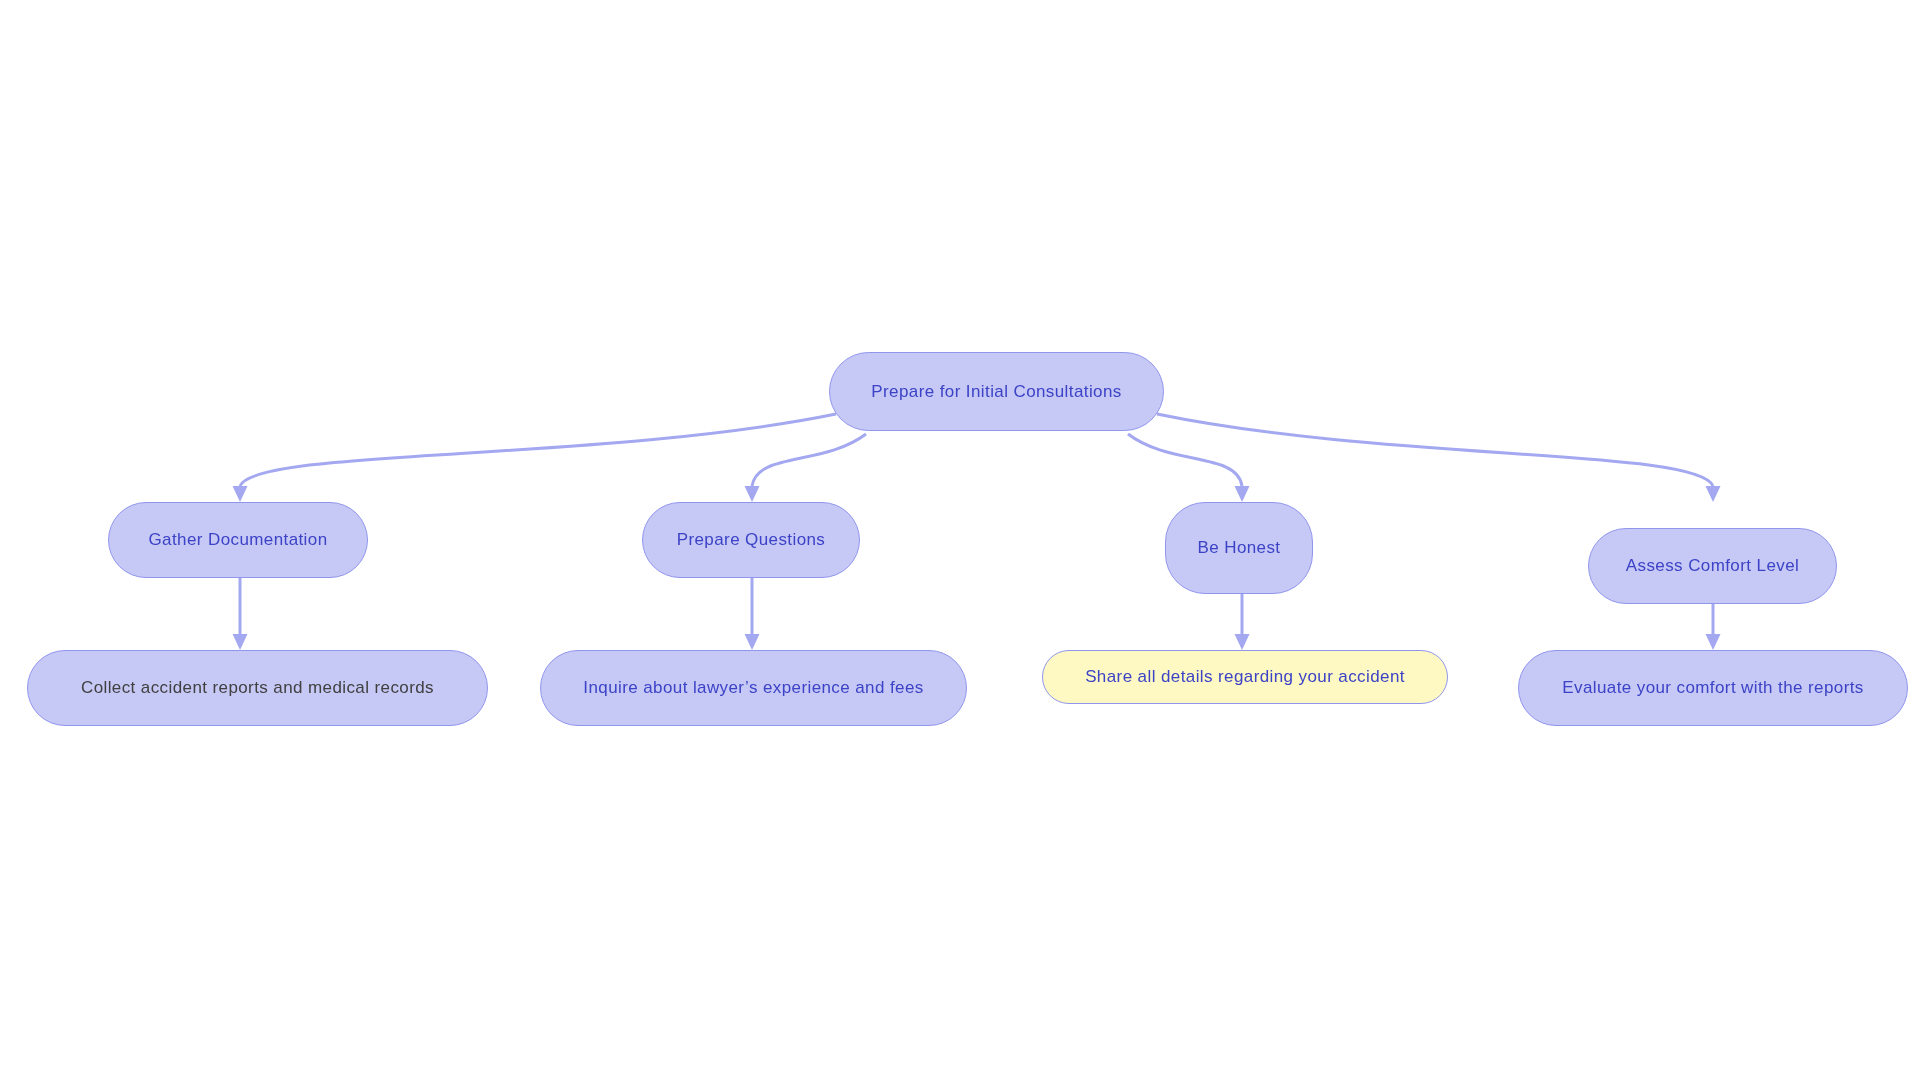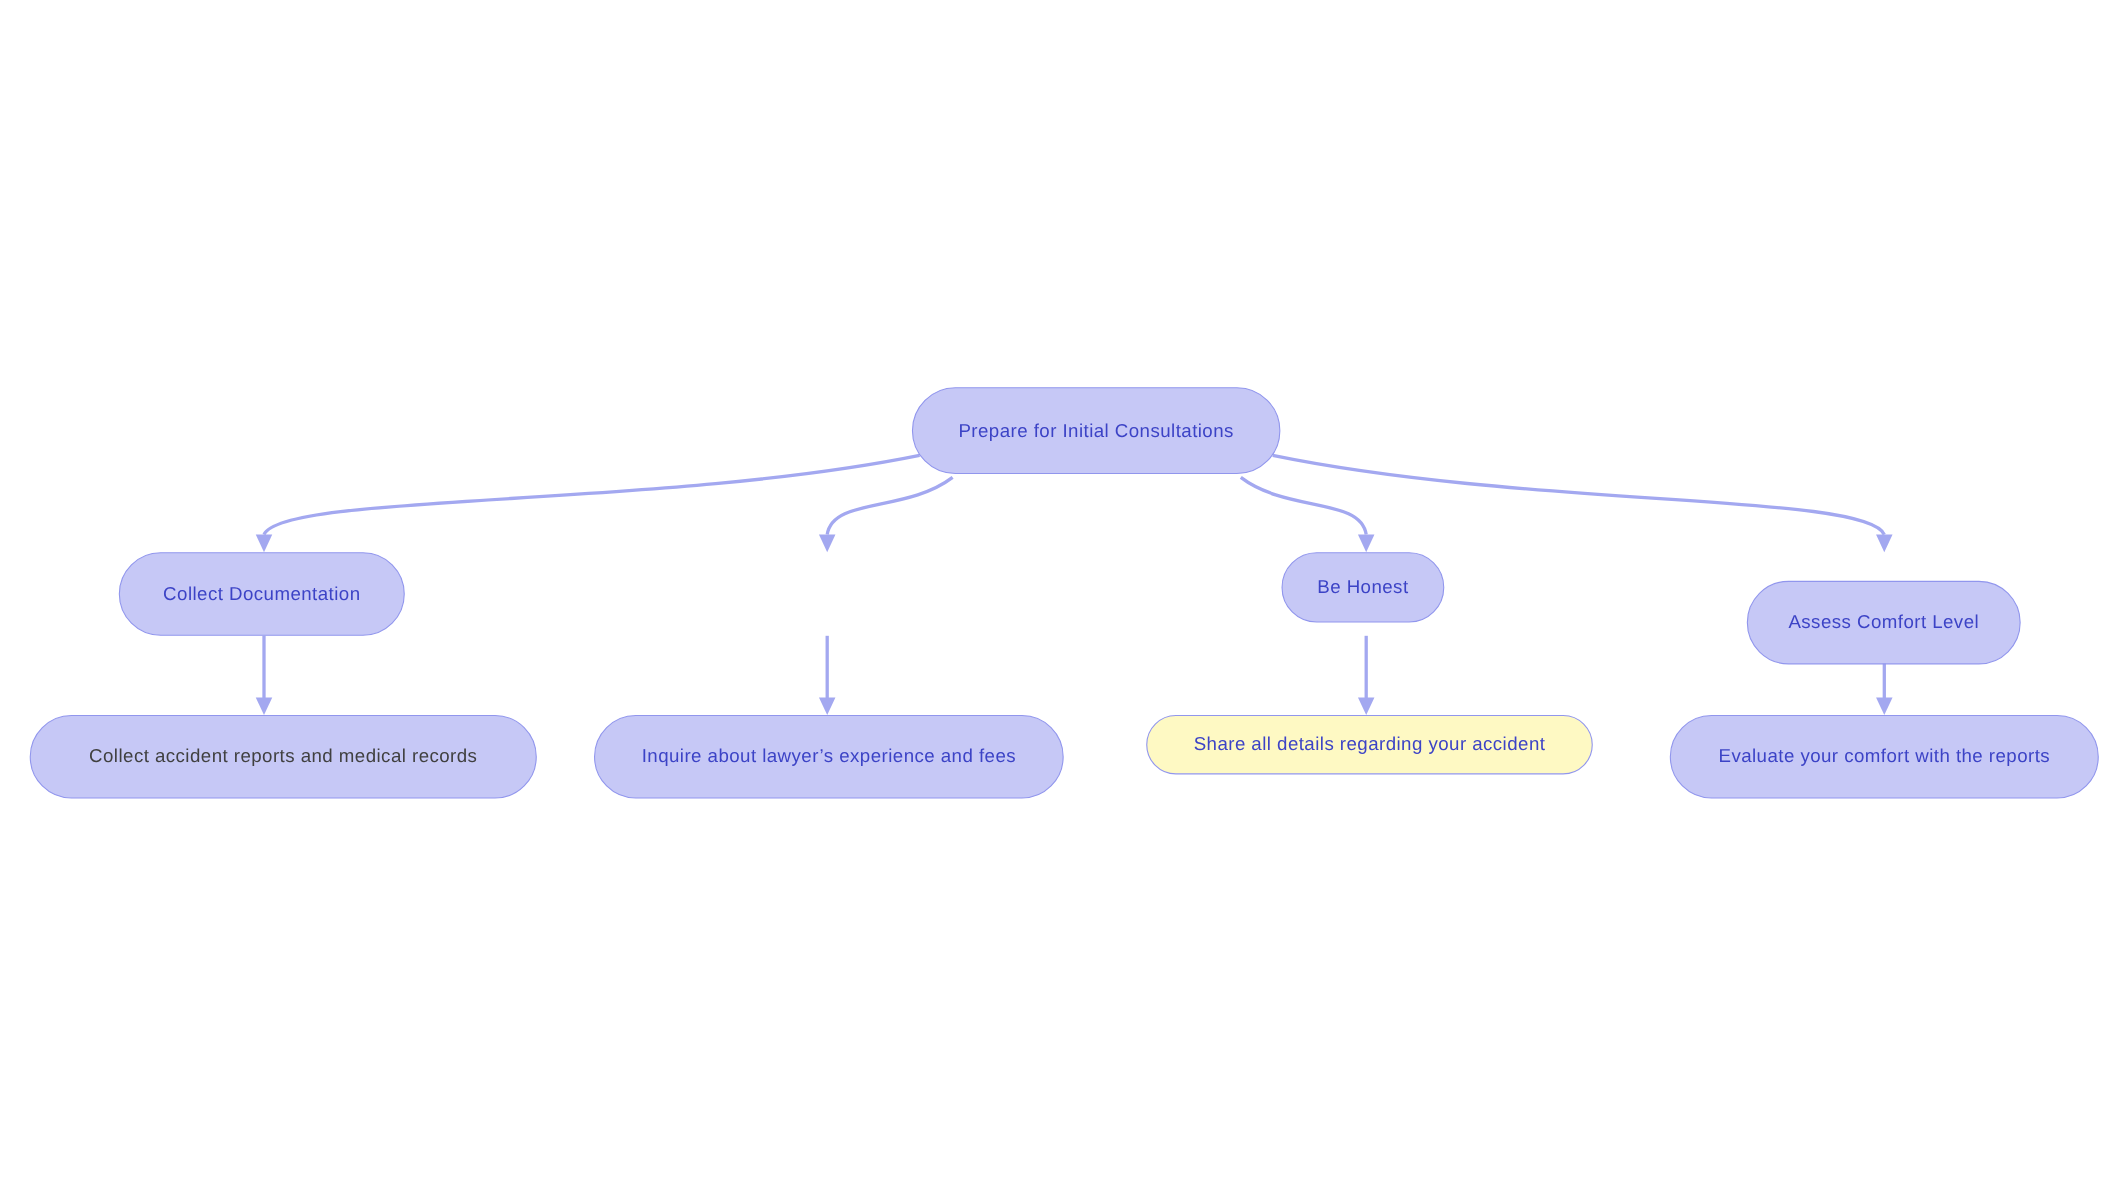--- a/index.html
+++ b/index.html
@@ -40,20 +40,21 @@
       <polygon points="240,650 232.5,634 247.5,634" fill="#a3a8f0"></polygon>
       <path d="M752,578 L752,636" fill="none" stroke="#a3a8f0" stroke-width="3"></path>
       <polygon points="752,650 744.5,634 759.5,634" fill="#a3a8f0"></polygon>
       <path d="M1242,578 L1242,636" fill="none" stroke="#a3a8f0" stroke-width="3"></path>
       <polygon points="1242,650 1234.5,634 1249.5,634" fill="#a3a8f0"></polygon>
       <path d="M1713,578 L1713,636" fill="none" stroke="#a3a8f0" stroke-width="3"></path>
       <polygon points="1713,650 1705.5,634 1720.5,634" fill="#a3a8f0"></polygon>
     </svg>
 
 <div class="node" style="left: 829px; top: 352px; width: 335px; height: 79px; background: rgb(198, 200, 246); border: 1.5px solid rgb(145, 150, 237); color: rgb(60, 67, 198);">Prepare for Initial Consultations</div>
-    <div class="node" style="left: 108px; top: 502px; width: 260px; height: 76px; background: rgb(198, 200, 246); border: 1.5px solid rgb(145, 150, 237); color: rgb(60, 67, 198);">Collect Documentation</div>
-    <div class="node" style="left: 1165px; top: 502px; width: 148px; height: 64px; background: rgb(198, 200, 246); border: 1.5px solid rgb(145, 150, 237); color: rgb(60, 67, 198);">Be Honest</div>
+    <div class="node" style="left: 108px; top: 502px; width: 260px; height: 76px; background: rgb(198, 200, 246); border: 1.5px solid rgb(145, 150, 237); color: rgb(60, 67, 198);">Gather Documentation</div>
+    <div class="node" style="left: 642px; top: 502px; width: 218px; height: 76px; background: rgb(198, 200, 246); border: 1.5px solid rgb(145, 150, 237); color: rgb(60, 67, 198);">Prepare Questions</div>
+    <div class="node" style="left: 1165px; top: 502px; width: 148px; height: 92px; background: rgb(198, 200, 246); border: 1.5px solid rgb(145, 150, 237); color: rgb(60, 67, 198);">Be Honest</div>
     <div class="node" style="left: 1588px; top: 528px; width: 249px; height: 76px; background: rgb(198, 200, 246); border: 1.5px solid rgb(145, 150, 237); color: rgb(60, 67, 198);">Assess Comfort Level</div>
     <div class="node" style="left: 27px; top: 650px; width: 461px; height: 76px; background: rgb(198, 200, 246); border: 1.5px solid rgb(145, 150, 237); color: #404040;">Collect accident reports and medical records</div>
     <div class="node" style="left: 540px; top: 650px; width: 427px; height: 76px; background: rgb(198, 200, 246); border: 1.5px solid rgb(145, 150, 237); color: rgb(60, 67, 198);">Inquire about lawyer’s experience and fees</div>
     <div class="node" style="left: 1042px; top: 650px; width: 406px; height: 54px; background: #fef9c3; border: 1.5px solid rgb(145, 150, 237); color: rgb(60, 67, 198);">Share all details regarding your accident</div>
     <div class="node" style="left: 1518px; top: 650px; width: 390px; height: 76px; background: rgb(198, 200, 246); border: 1.5px solid rgb(145, 150, 237); color: rgb(60, 67, 198);">Evaluate your comfort with the reports</div>
   </div>
 
 </body></html>

